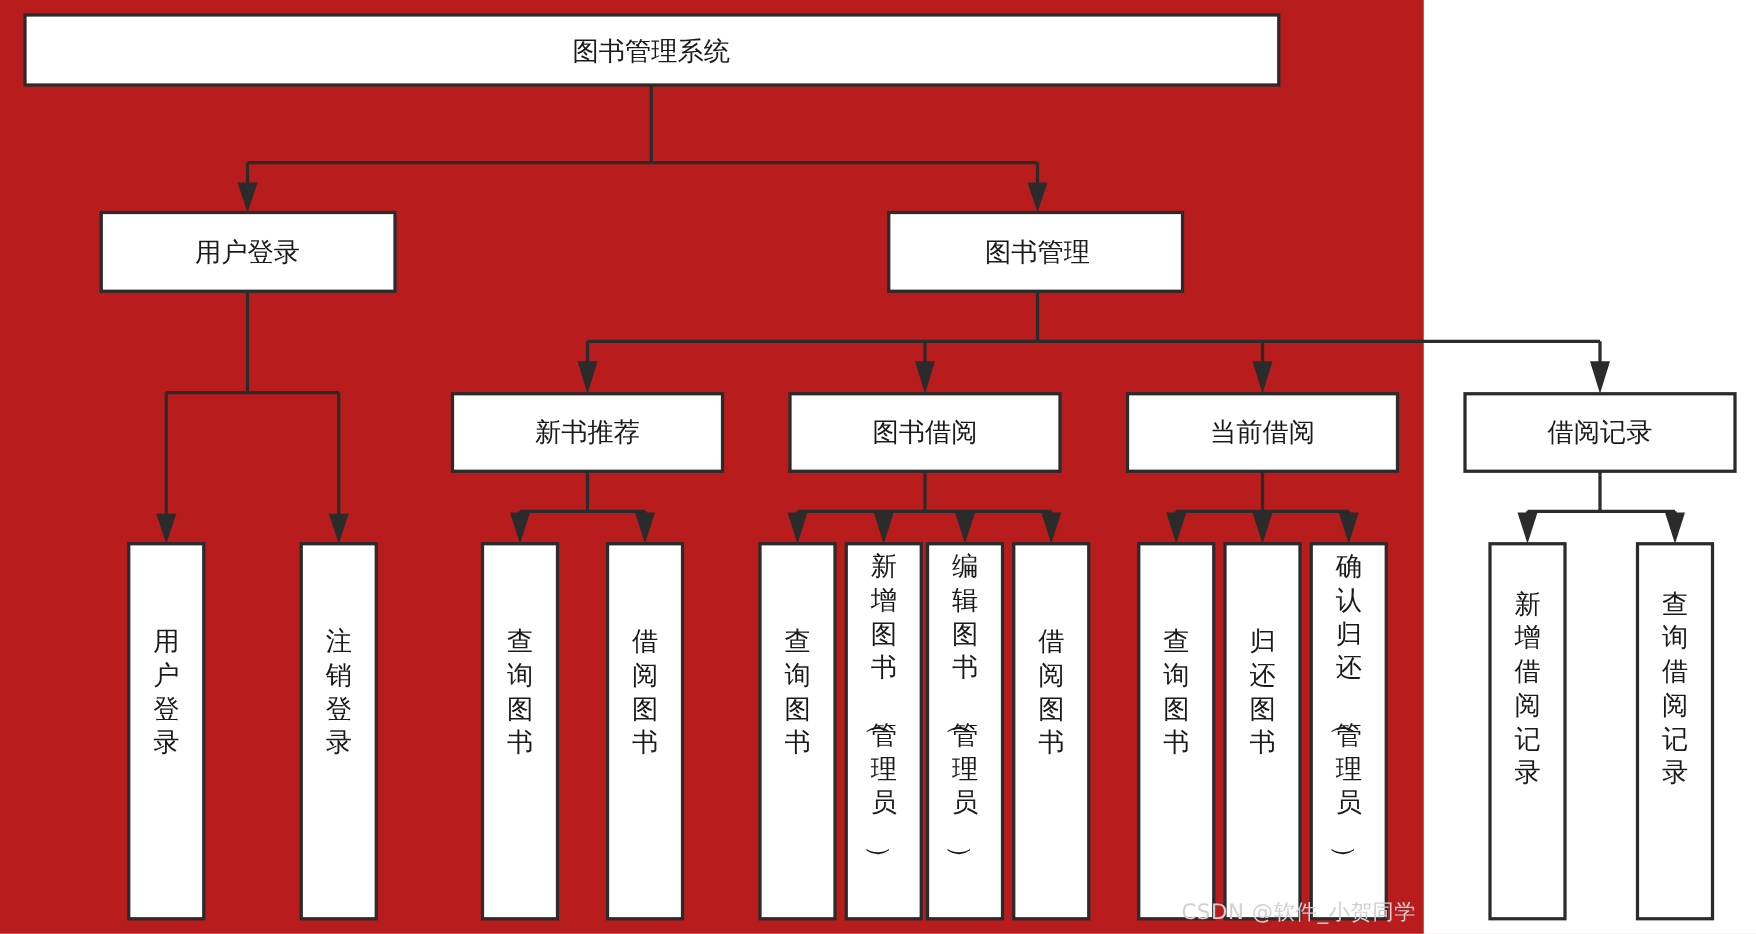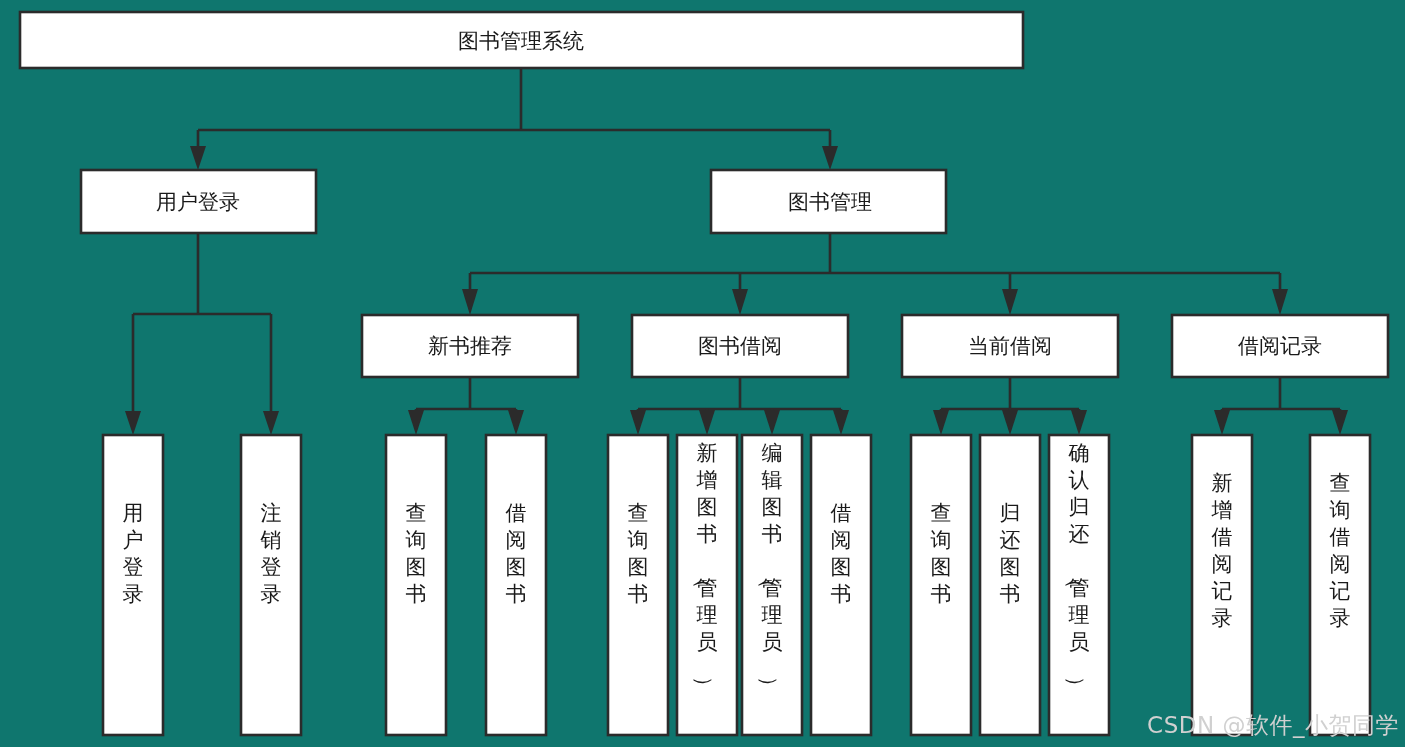--- a/index.html
+++ b/index.html
@@ -8,23 +8,23 @@
     background: #ffffff;
   }
   body {
     width: 1405px;
     height: 747px;
     font-family: "DejaVu Sans", "Liberation Sans", sans-serif;
     overflow: hidden;
   }
   #diagram-root {
     position: relative;
-    width: 1405px;
+    width: 1139px;
     height: 747px;
-    background: #0f766e;
+    background: #b91c1c;
   }
   svg#tree-svg {
     position: absolute;
     left: 0;
     top: 0;
     width: 1405px;
     height: 747px;
     display: block;
   }
   .node-box {
@@ -53,21 +53,21 @@
   }
   .arrow-head {
     fill: #2b2b2b;
     stroke: none;
   }
   .watermark {
     position: absolute;
     right: 6px;
     bottom: 6px;
     color: #d0d0d0;
-    font-size: 23px;
+    font-size: 17px;
     font-family: "DejaVu Sans", "Liberation Sans", sans-serif;
     letter-spacing: 0.5px;
     white-space: nowrap;
     user-select: none;
     margin-left: 41px;
   }
 </style>
 </head>
 <body>
 

